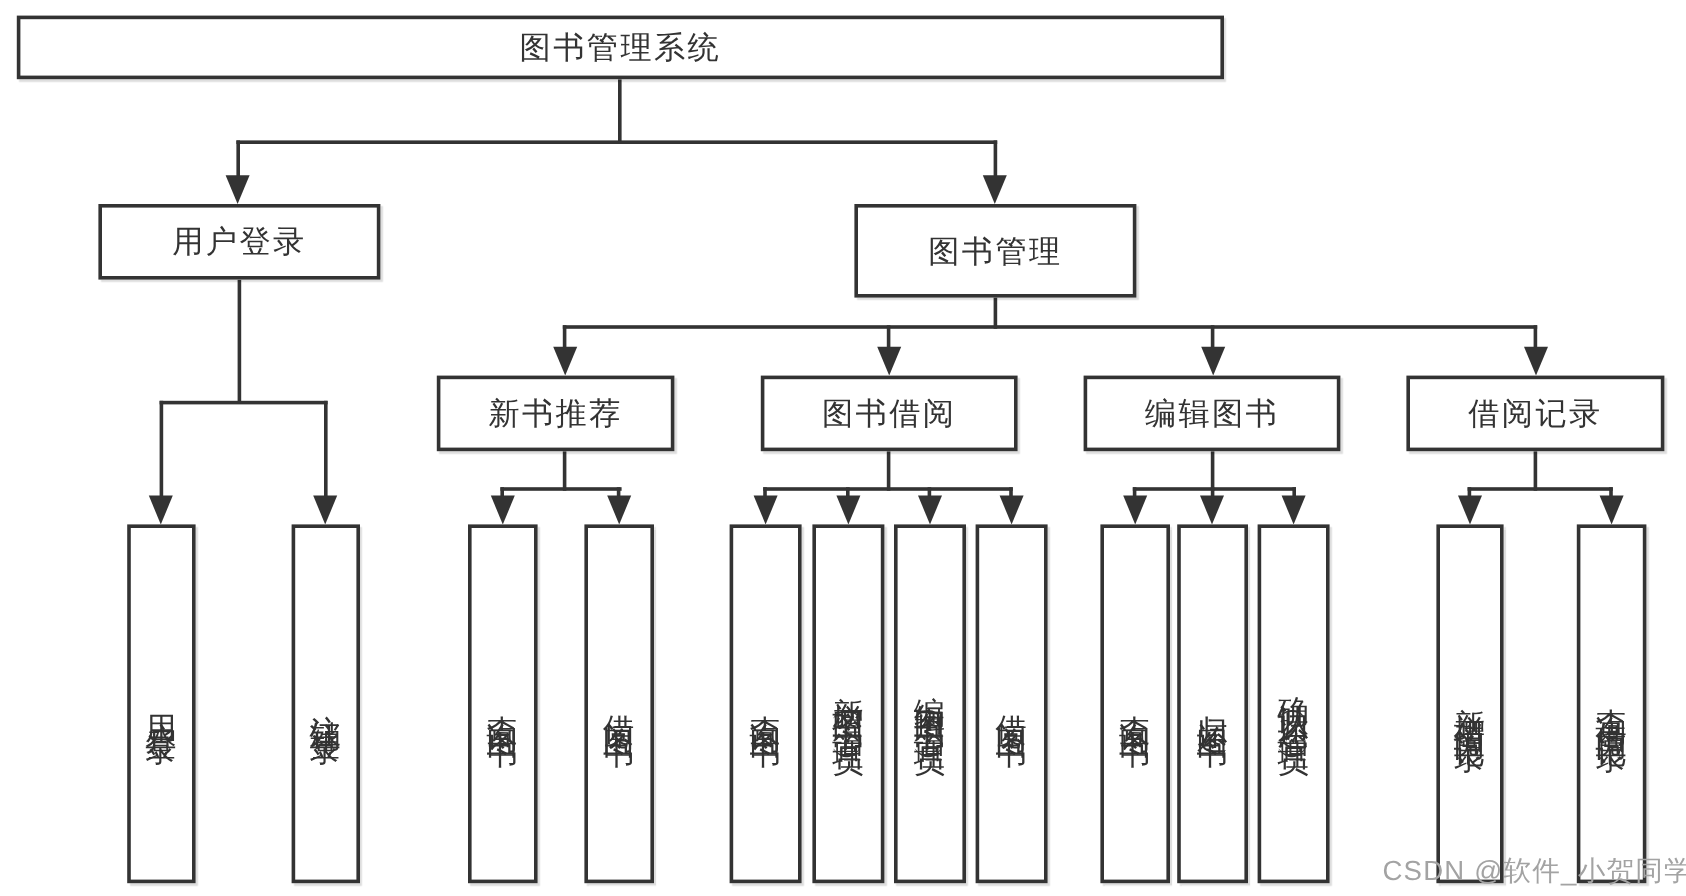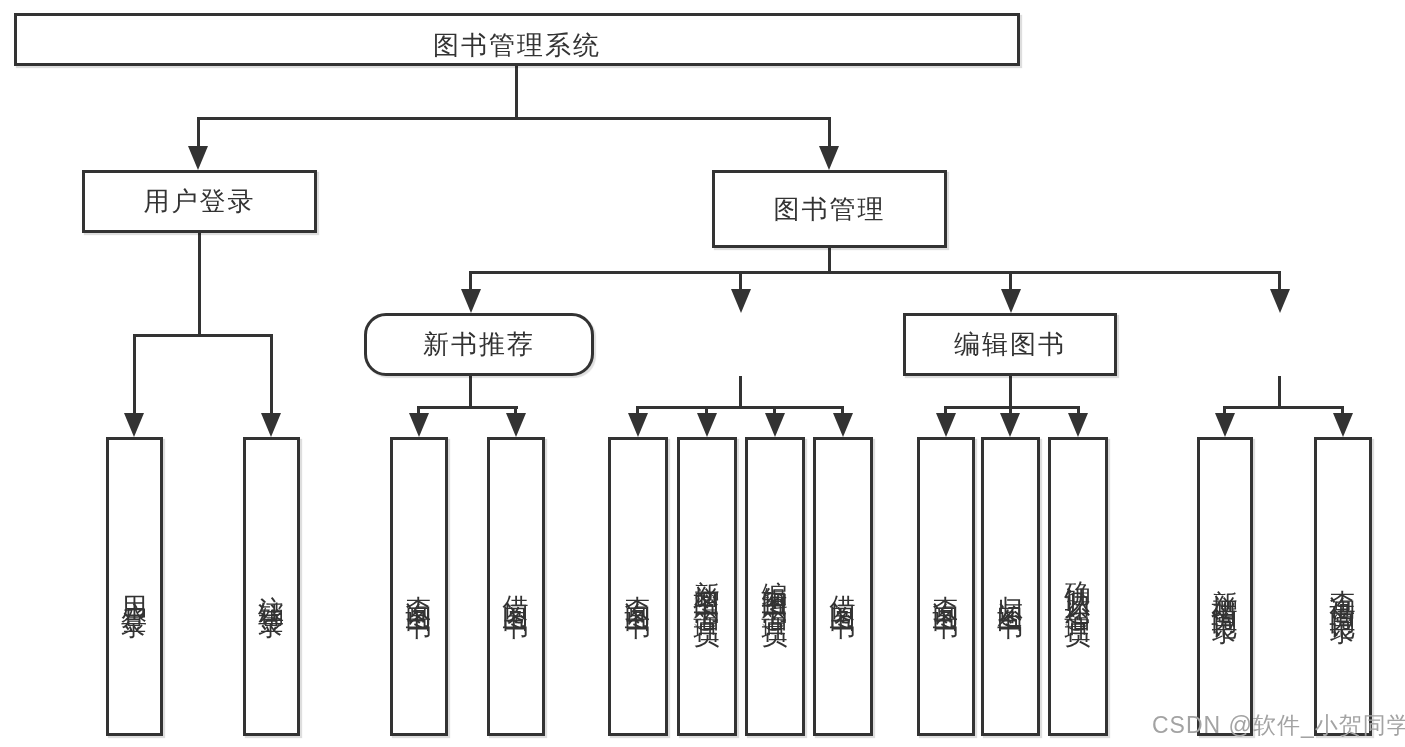--- a/index.html
+++ b/index.html
@@ -86,36 +86,42 @@
   <div class="arrow" style="left:1000px;top:413px;"></div>
   <div class="arrow" style="left:1068px;top:413px;"></div>
 
   <div class="vline" style="left:1278px;top:376px;height:33px;"></div>
   <div class="hline" style="left:1223px;top:406px;width:121px;"></div>
   <div class="vline" style="left:1223px;top:406px;height:11px;"></div>
   <div class="vline" style="left:1341px;top:406px;height:11px;"></div>
   <div class="arrow" style="left:1215px;top:413px;"></div>
   <div class="arrow" style="left:1333px;top:413px;"></div>
 
-  <div class="node" style="left:14px;top:13px;width:1006px;height:53px;align-items:flex-end;">
+  <div class="node" style="left:14px;top:13px;width:1006px;height:53px;">
     <span class="lbl">图书管理系统</span>
   </div>
 
   <div class="node" style="left:82px;top:170px;width:235px;height:63px;">
     <span class="lbl">用户登录</span>
   </div>
   <div class="node" style="left:712px;top:170px;width:235px;height:78px;">
     <span class="lbl">图书管理</span>
   </div>
 
-  <div class="node" style="left:364px;top:313px;width:230px;height:63px;border-radius:22px;">
+  <div class="node" style="left:364px;top:313px;width:198px;height:63px;">
     <span class="lbl">新书推荐</span>
+  </div>
+  <div class="node" style="left:634px;top:313px;width:214px;height:63px;">
+    <span class="lbl">图书借阅</span>
   </div>
   <div class="node" style="left:903px;top:313px;width:214px;height:63px;">
     <span class="lbl">编辑图书</span>
+  </div>
+  <div class="node" style="left:1172px;top:313px;width:215px;height:63px;">
+    <span class="lbl">借阅记录</span>
   </div>
 
   <div class="node leaf" style="left:106px;top:437px;width:57px;height:299px;">
     <span class="lbl">用户登录</span>
   </div>
   <div class="node leaf" style="left:243px;top:437px;width:57px;height:299px;">
     <span class="lbl">注销登录</span>
   </div>
 
   <div class="node leaf" style="left:390px;top:437px;width:58px;height:299px;">

